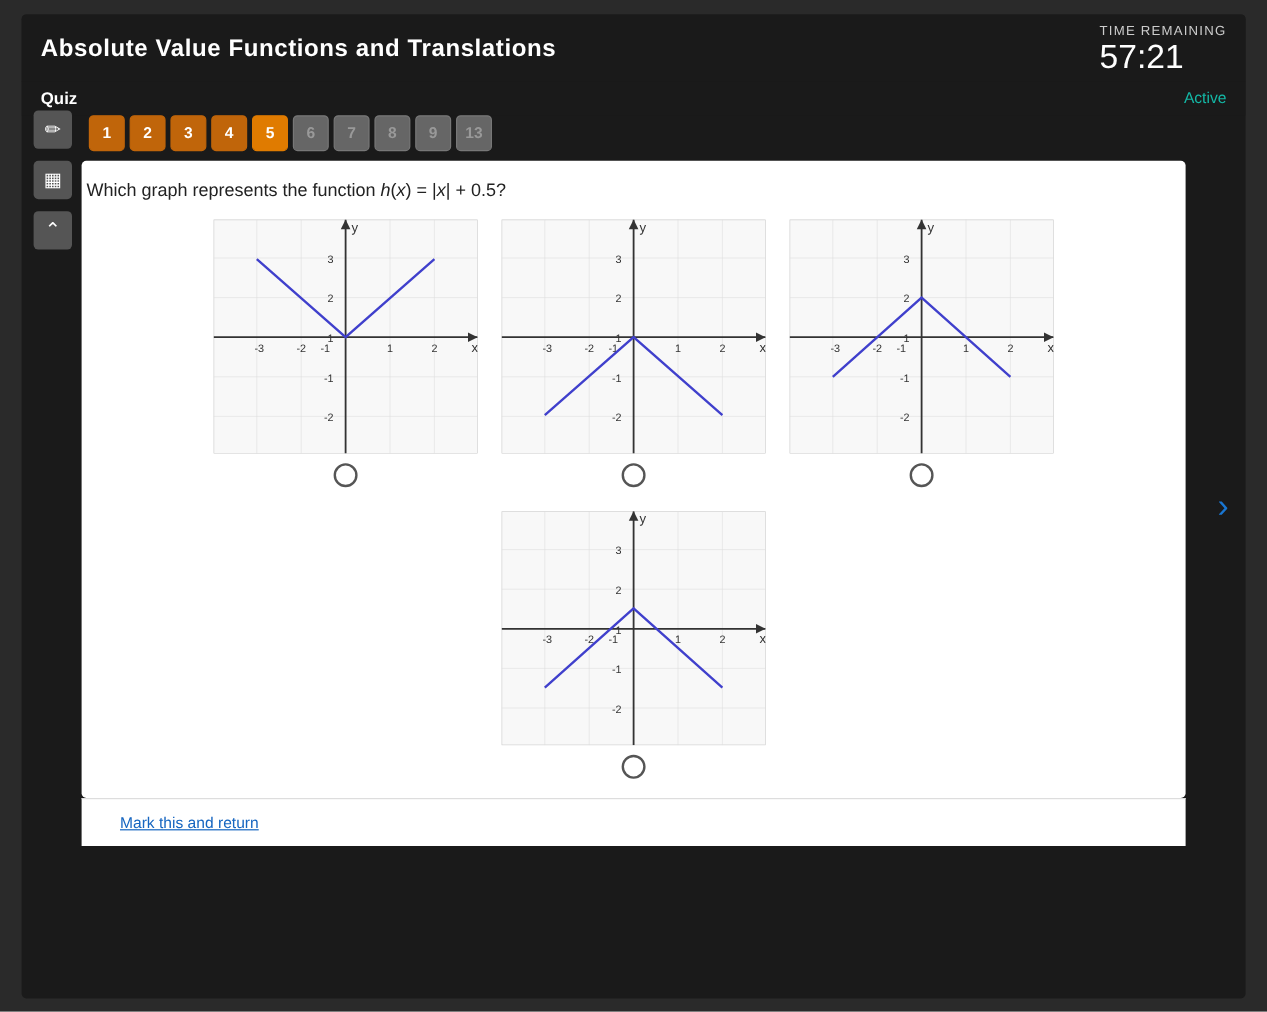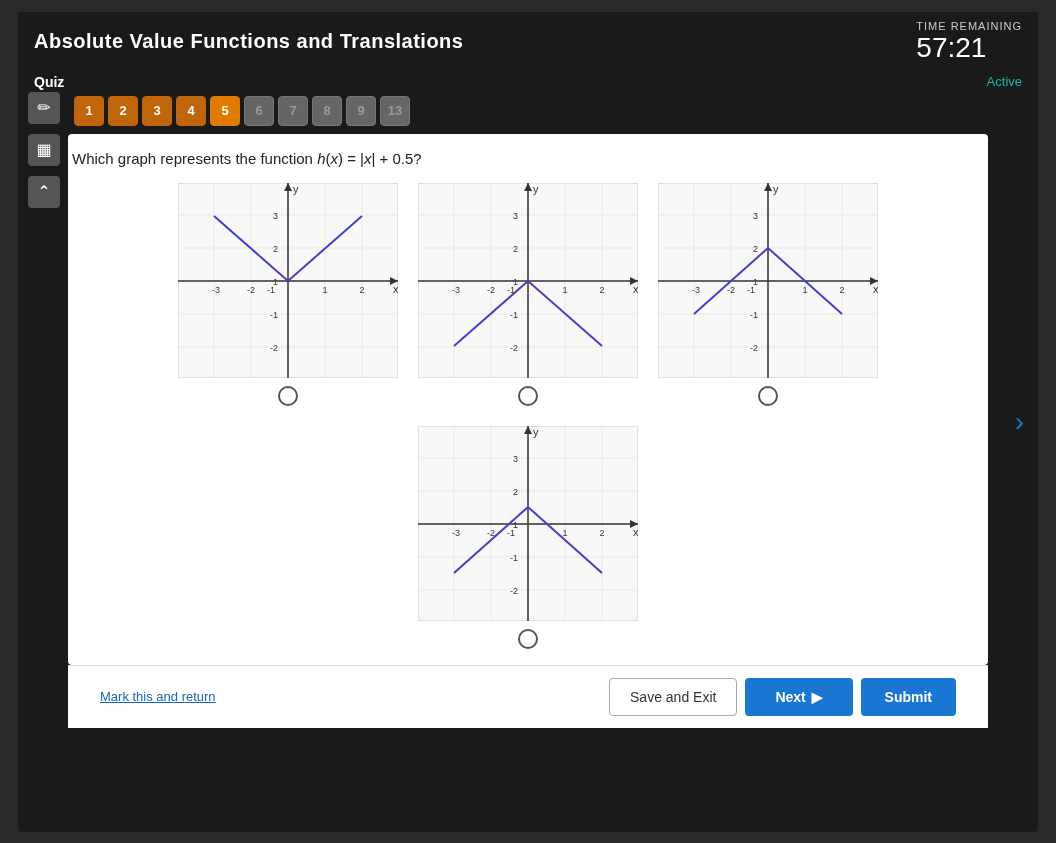--- a/index.html
+++ b/index.html
@@ -418,23 +418,15 @@
         <div class="radio-circle"></div>
       </div>
 
     </div>
   </div>
 
   <div class="right-arrow">›</div>
 
   <div class="bottom-bar">
     <a class="mark-return">Mark this and return</a>
-    <div class="action-btns">
-      <button class="btn-save">Save and Exit</button>
-      <button class="btn-next">
-        <span>Next</span>
-        <span>▶</span>
-      </button>
-      <button class="btn-submit">Submit</button>
-    </div>
   </div>
 
 </div>
 
 </body></html>

